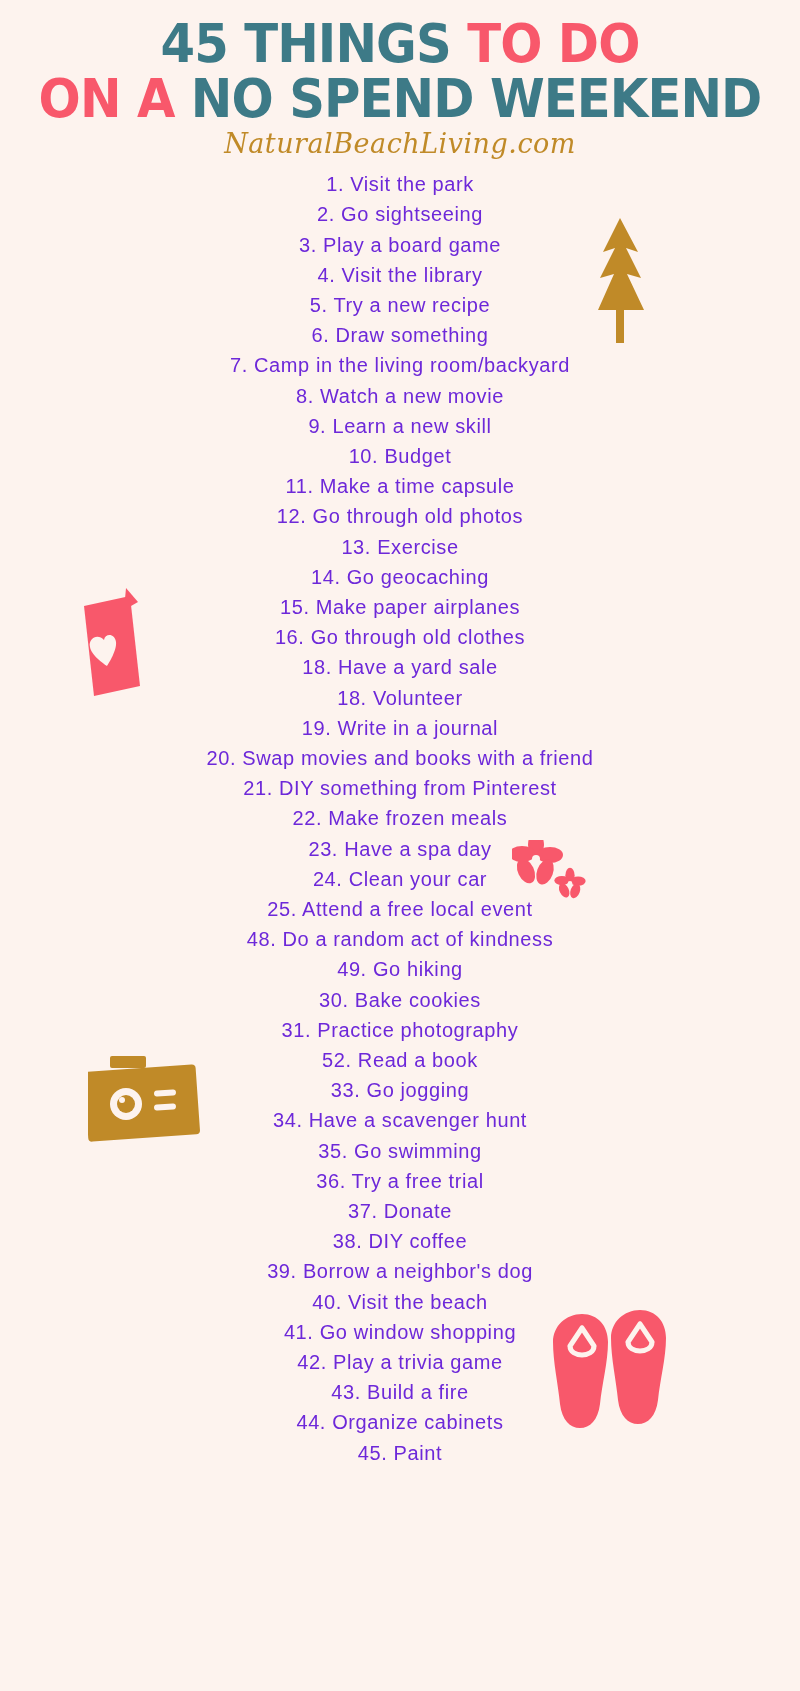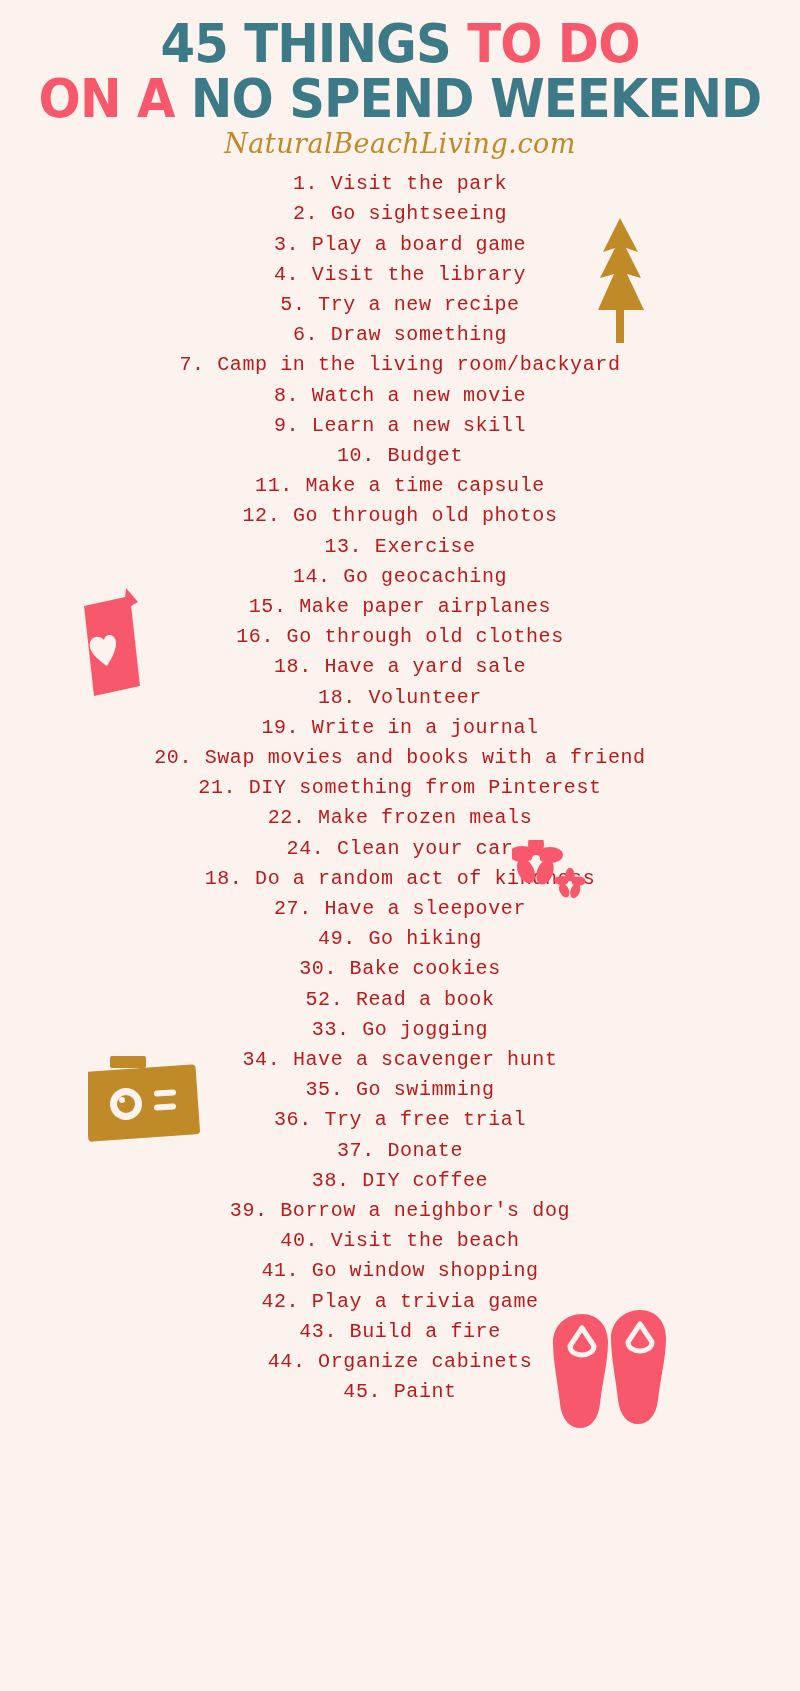--- a/index.html
+++ b/index.html
@@ -46,24 +46,24 @@
     color: #c08a28;
     letter-spacing: 0.5px;
   }
   .list {
     margin: 10px 0 0 0;
     padding: 0;
     list-style: none;
     text-align: center;
   }
   .list li {
-    font-family: Liberation Mono, monospace;
+    font-family: Liberation Sans, sans-serif;
     font-size: 20px;
     line-height: 30.2px;
-    color: #b91c1c;
+    color: #6d28d9;
     letter-spacing: 0.6px;
     white-space: nowrap;
   }
   
   .deco { position: absolute; }
 
   .tree { left: 586px; top: 218px; }
   .card { left: 78px; top: 588px; }
   .flowers { left: 512px; top: 840px; }
   .camera { left: 88px; top: 1056px; }
@@ -96,25 +96,27 @@
     <li>13. Exercise</li>
     <li>14. Go geocaching</li>
     <li>15. Make paper airplanes</li>
     <li>16. Go through old clothes</li>
     <li>18. Have a yard sale</li>
     <li>18. Volunteer</li>
     <li>19. Write in a journal</li>
     <li>20. Swap movies and books with a friend</li>
     <li>21. DIY something from Pinterest</li>
     <li>22. Make frozen meals</li>
+    <li>23. Have a spa day</li>
     <li>24. Clean your car</li>
-    <li>18. Do a random act of kindness</li>
-    <li>27. Have a sleepover</li>
+    <li>25. Attend a free local event</li>
+    <li>48. Do a random act of kindness</li>
     <li>49. Go hiking</li>
     <li>30. Bake cookies</li>
+    <li>31. Practice photography</li>
     <li>52. Read a book</li>
     <li>33. Go jogging</li>
     <li>34. Have a scavenger hunt</li>
     <li>35. Go swimming</li>
     <li>36. Try a free trial</li>
     <li>37. Donate</li>
     <li>38. DIY coffee</li>
     <li>39. Borrow a neighbor's dog</li>
     <li>40. Visit the beach</li>
     <li>41. Go window shopping</li>

